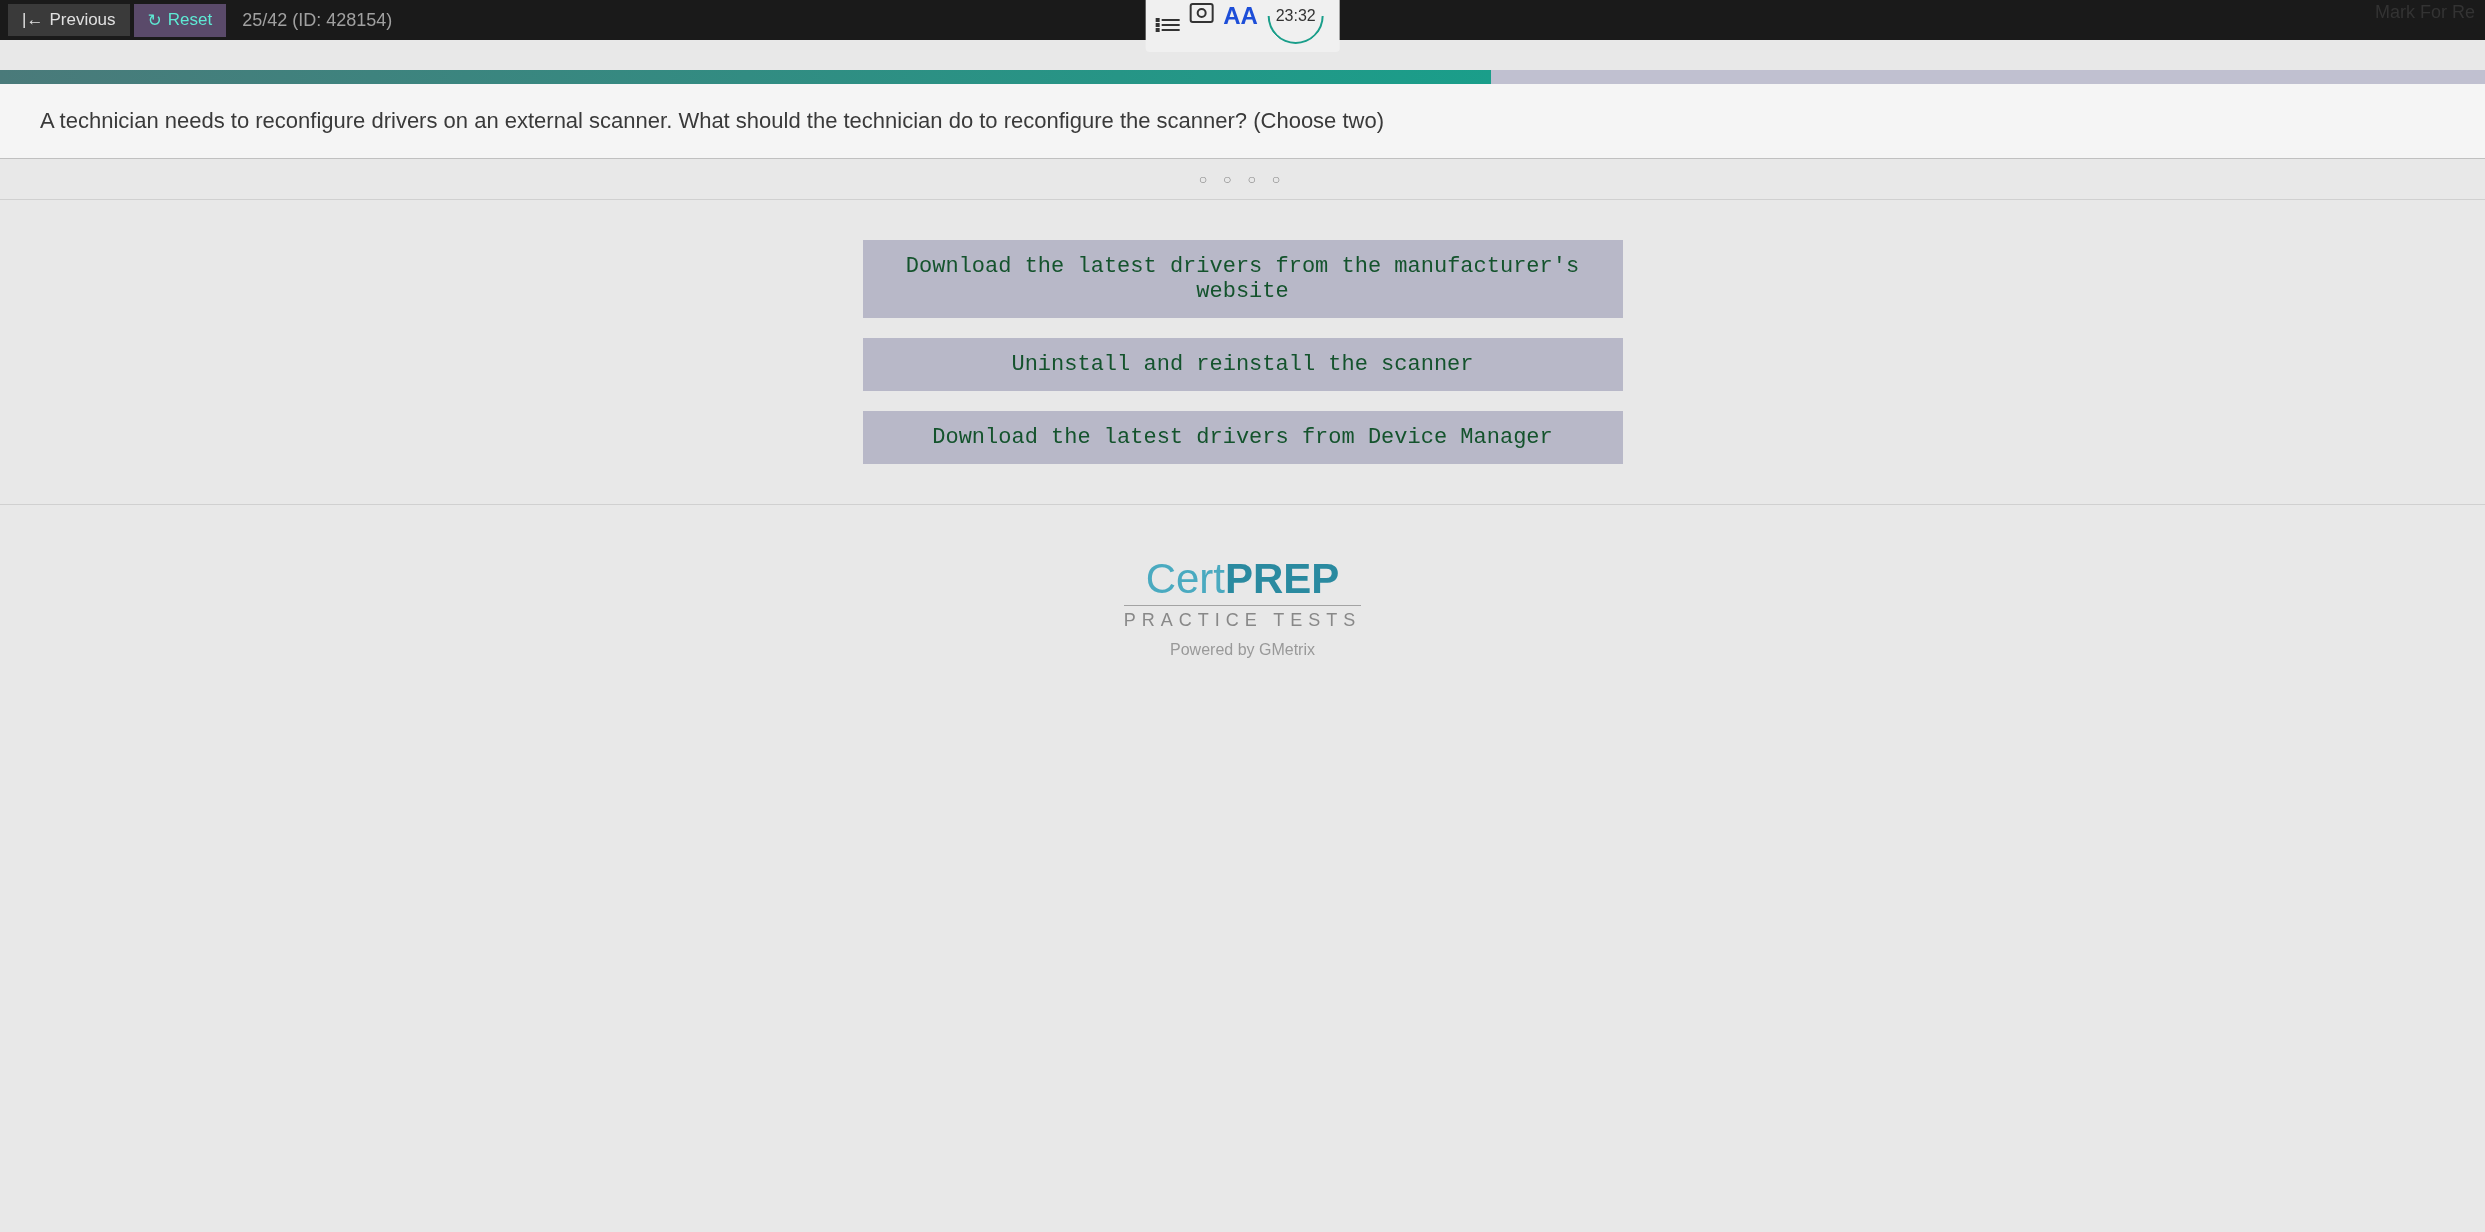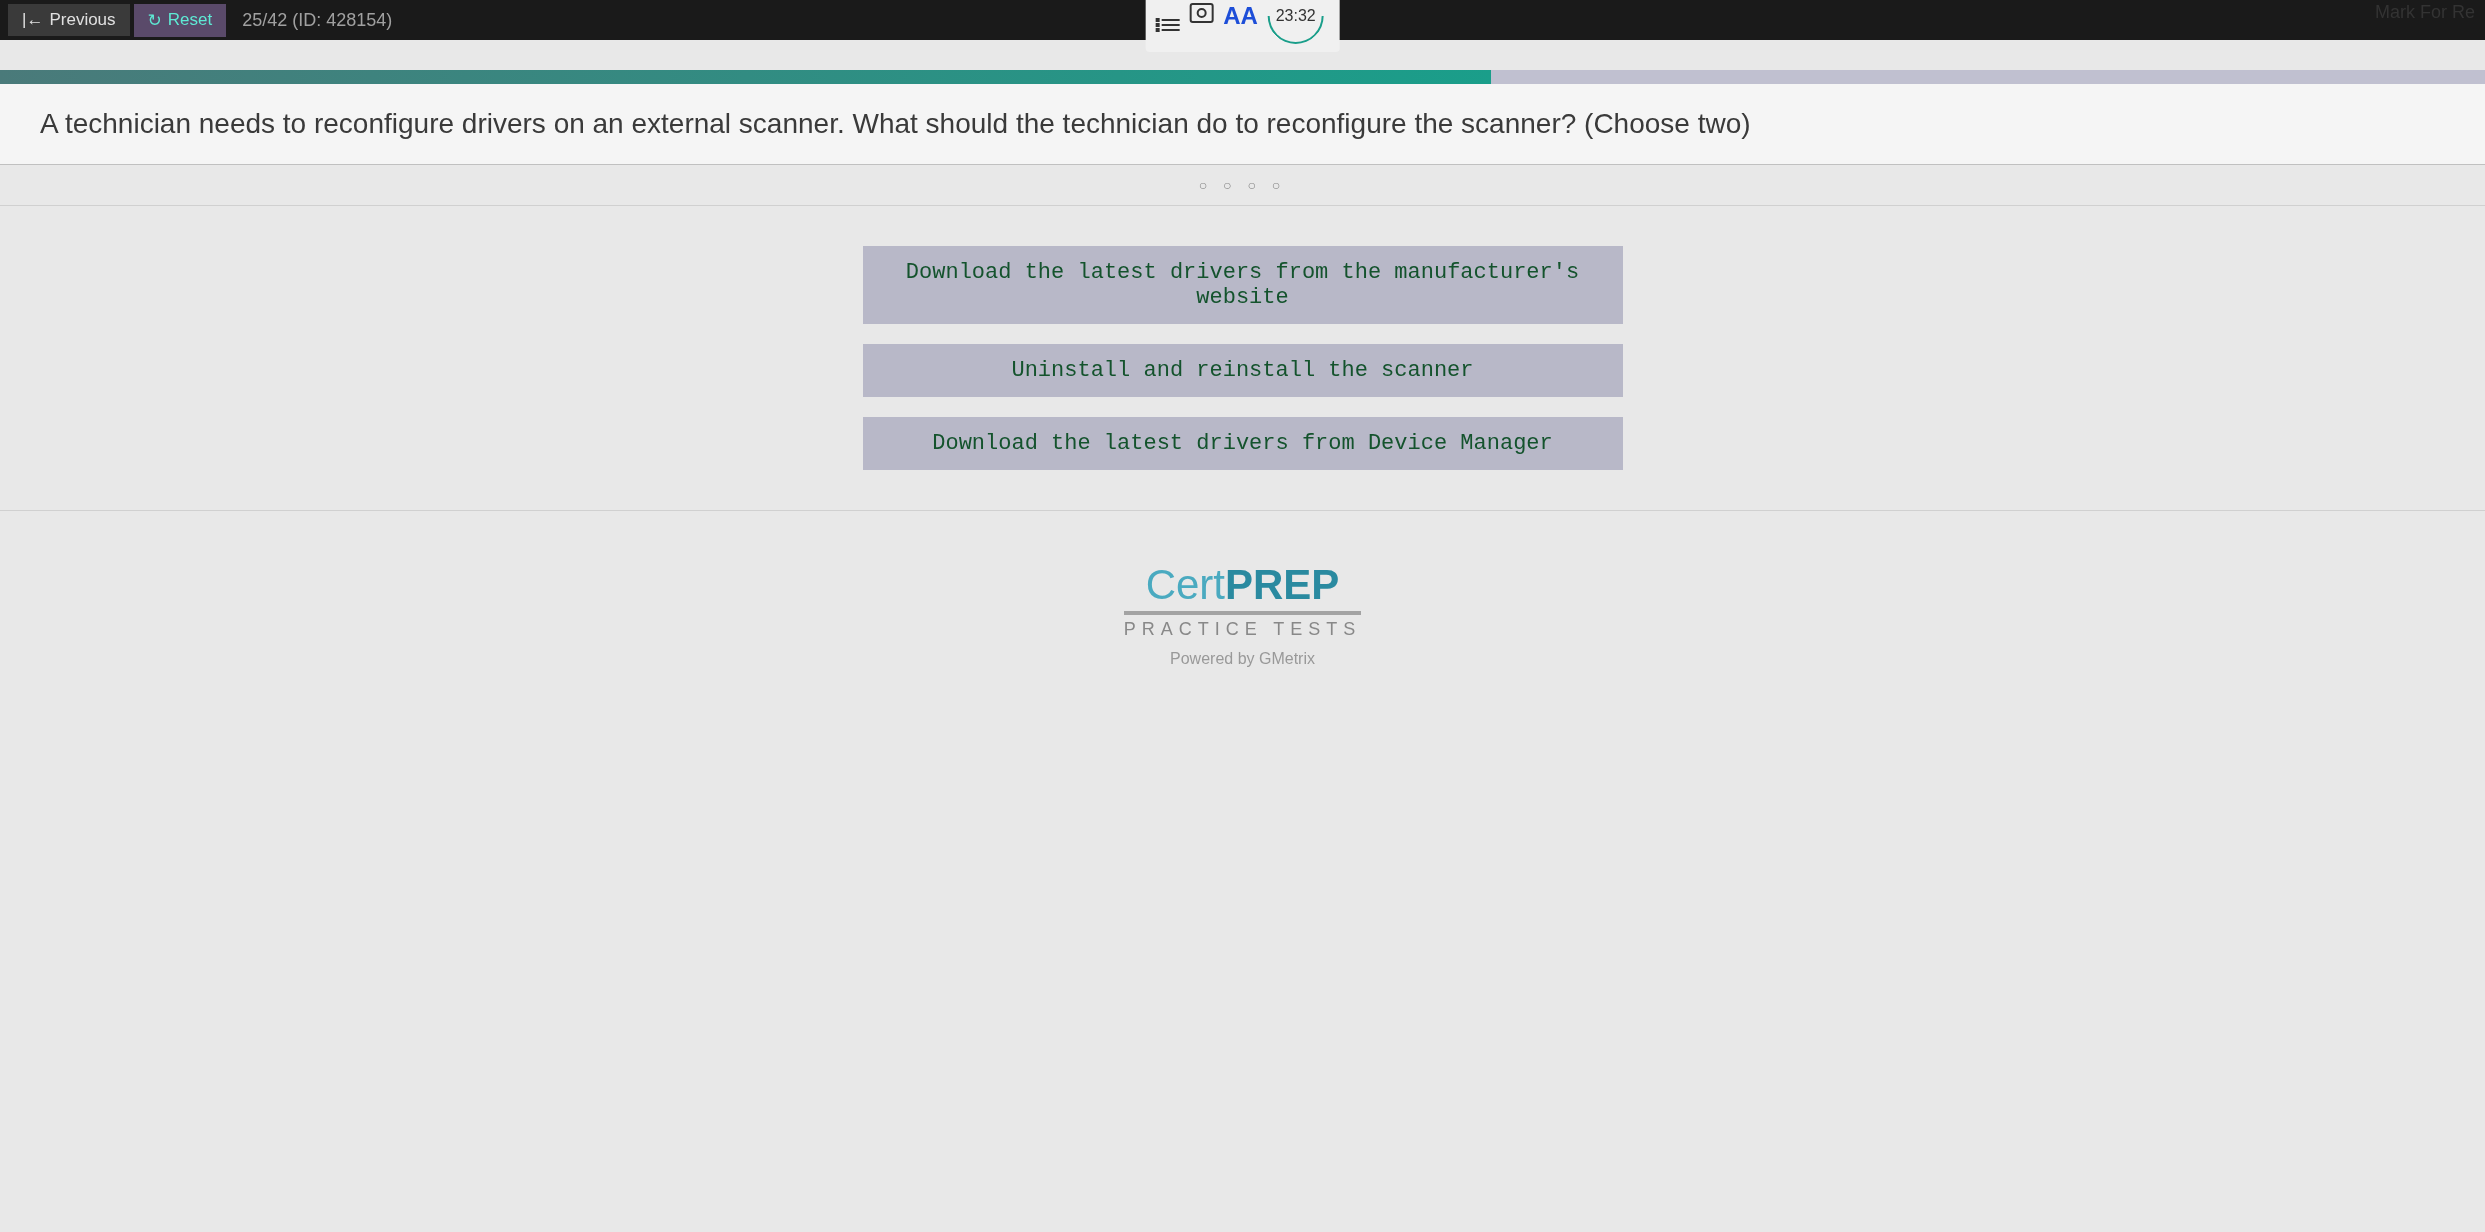--- a/index.html
+++ b/index.html
@@ -102,21 +102,21 @@
       height: 100%;
       background: linear-gradient(to right, #4a7a7a, #1a9e8a);
       width: 60%;
     }
     .question-area {
       background: #f5f5f5;
       padding: 24px 40px;
       border-bottom: 1px solid #c0c0c0;
     }
     .question-text {
-      font-size: 28px;
+      font-size: 22px;
       color: #3a3a3a;
       font-weight: 400;
     }
     .pagination-dots {
       text-align: center;
       padding: 12px 0;
       color: #888;
       font-size: 14px;
       letter-spacing: 6px;
       border-bottom: 1px solid #d0d0d0;
@@ -153,21 +153,21 @@
     }
     .logo-prep {
       color: #2a8aa0;
       font-weight: 700;
     }
     .logo-subtitle {
       color: #888;
       font-size: 18px;
       letter-spacing: 6px;
       margin-top: 2px;
-      border-top: 4px solid #a3a3a3;
+      border-top: 1px solid #a3a3a3;
       display: inline-block;
       padding-top: 4px;
     }
     .logo-powered {
       color: #999;
       font-size: 16px;
       margin-top: 10px;
     }
     .icon-arrow-left::before {
       content: "|←";

